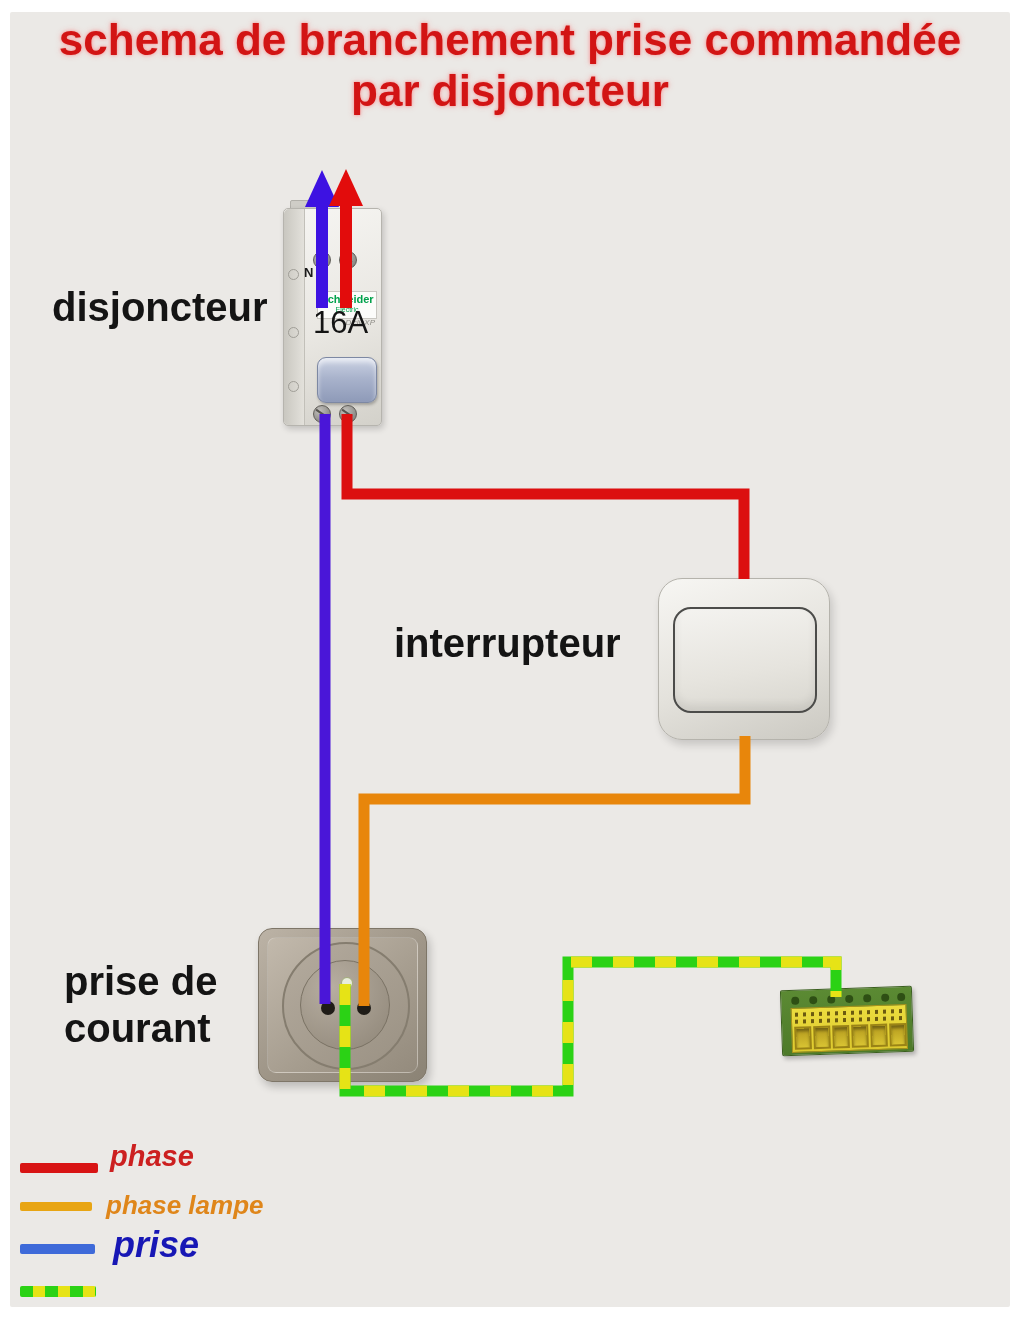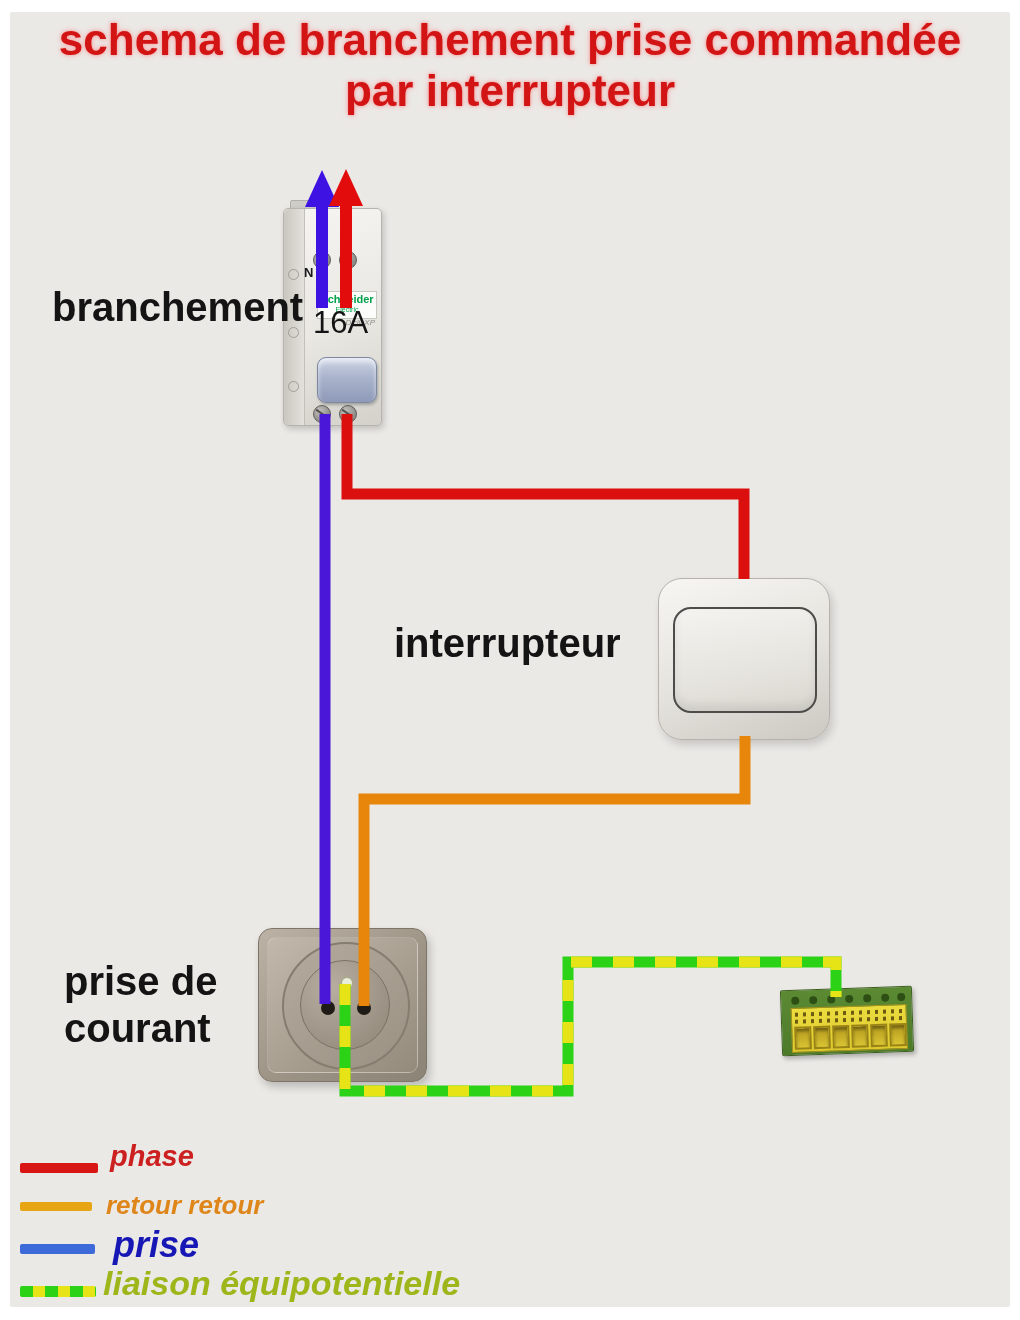--- a/index.html
+++ b/index.html
@@ -82,21 +82,21 @@
   .website{position:absolute;left:486px;top:1256px;font-size:44px;font-weight:bold;letter-spacing:-1.5px;}
 </style>
 </head>
 <body>
 
 <div class="page">
   <div class="panel"></div>
 
   <div class="title" style="color: rgb(210, 20, 20);">
     <span>schema de branchement prise commandée</span>
-    <span>par interrupteur</span>
+    <span>par disjoncteur</span>
   </div>
 
   <div class="breaker">
     <div class="din-tab"></div>
     <div class="bk-body">
       <div class="bk-side"></div>
       <div class="bk-hole" style="top:60px;"></div>
       <div class="bk-hole" style="top:118px;"></div>
       <div class="bk-hole" style="top:172px;"></div>
       <div class="screw" style="left:29px;top:42px;"></div>
@@ -152,32 +152,31 @@
     <polyline points="347,414 347,494 744,494 744,579" fill="none" stroke-width="11" stroke="#dc0f0f"></polyline>
     <polyline points="745,736 745,799 364,799 364,1006" fill="none" stroke-width="11" stroke="#e8860b"></polyline>
     <polyline points="345,984 345,1091 568,1091 568,962 836,962 836,997" fill="none" stroke-width="11" stroke="#2bd215"></polyline>
     <polyline points="345,984 345,1091 568,1091 568,962 836,962 836,997" fill="none" stroke-width="11" stroke-dasharray="21 21" stroke="#e6e316"></polyline>
     <line x1="322" y1="308" x2="322" y2="204" stroke-width="12" stroke="#3d12e2"></line>
     <polygon points="322,170 305,207 339,207" fill="#3d12e2"></polygon>
     <line x1="346" y1="308" x2="346" y2="204" stroke-width="12" stroke="#e20c0c"></line>
     <polygon points="346,169 329,206 363,206" fill="#e20c0c"></polygon>
   </svg>
 
-  <div class="lbl" style="left:52px;top:284px;">branchement</div>
+  <div class="lbl" style="left:52px;top:284px;">disjoncteur</div>
   <div class="lbl" style="left:394px;top:620px;">interrupteur</div>
   <div class="lbl" style="left:64px;top:958px;">
     <span style="display:block;">prise de</span>
     <span style="display:block;">courant</span>
   </div>
 
   <div class="swatch" style="left: 20px; top: 1163px; width: 78px; background: rgb(216, 20, 20);"></div>
   <div class="leg-lbl" style="left: 110px; top: 1140px; font-size: 29px; color: rgb(204, 32, 32);">phase</div>
 
   <div class="swatch" style="left: 20px; top: 1202px; width: 72px; height: 9px; background: rgb(232, 165, 19);"></div>
-  <div class="leg-lbl" style="left: 106px; top: 1190px; font-size: 26px; color: rgb(223, 134, 26);">retour retour</div>
+  <div class="leg-lbl" style="left: 106px; top: 1190px; font-size: 26px; color: rgb(223, 134, 26);">phase lampe</div>
 
   <div class="swatch" style="left: 20px; top: 1244px; width: 75px; background: rgb(62, 106, 217);"></div>
   <div class="leg-lbl" style="left: 113px; top: 1224px; font-size: 36px; color: rgb(23, 23, 181);">prise</div>
 
   <div class="swatch" style="left: 20px; top: 1286px; width: 76px; height: 11px; background: repeating-linear-gradient(90deg, rgb(43, 210, 21) 0px, rgb(43, 210, 21) 13px, rgb(230, 227, 22) 13px, rgb(230, 227, 22) 25px);"></div>
-  <div class="leg-lbl" style="left: 103px; top: 1264px; font-size: 34px; color: rgb(157, 183, 27);">liaison équipotentielle</div>
 
 </div>
 
 </body></html>

